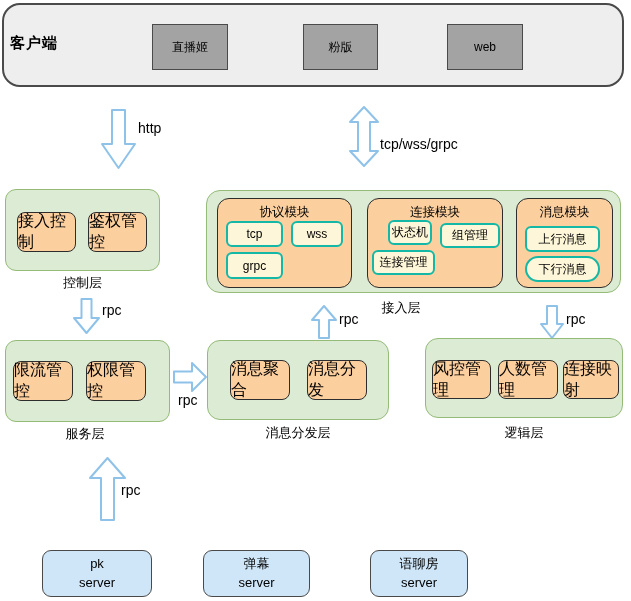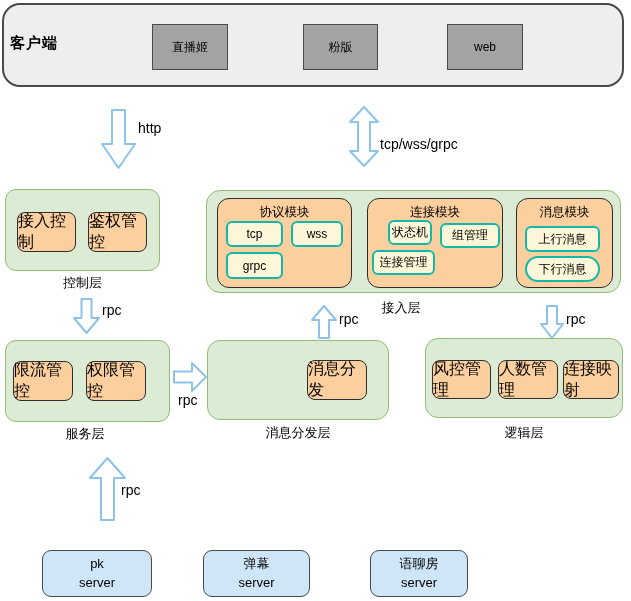--- a/index.html
+++ b/index.html
@@ -93,20 +93,21 @@
   <div class="abs node" style="left:13px;top:361px;width:60px;height:40px;">限流管控</div>
   <div class="abs node" style="left:86px;top:361px;width:60px;height:40px;">权限管控</div>
   <div class="abs layer-label" style="left:5px;top:425px;width:160px;">服务层</div>
 
   <svg class="abs arrow" style="left:174px;top:363px;" width="32" height="28" viewBox="0 0 32 28">
     <polygon points="0,8.5 18,8.5 18,0 32,14 18,28 18,19.5 0,19.5"></polygon>
   </svg>
   <div class="abs edge-label" style="left:178px;top:392px;">rpc</div>
 
   <div class="abs layer" style="left:207px;top:340px;width:182px;height:80px;border-radius:13px;"></div>
+  <div class="abs node" style="left:230px;top:360px;width:60px;height:40px;">消息聚合</div>
   <div class="abs node" style="left:307px;top:360px;width:60px;height:40px;">消息分发</div>
   <div class="abs layer-label" style="left:207px;top:424px;width:182px;">消息分发层</div>
 
   <svg class="abs arrow" style="left:312px;top:306px;" width="24" height="32" viewBox="0 0 24 32">
     <polygon points="12,0 24,14 17,14 17,32 7,32 7,14 0,14"></polygon>
   </svg>
   <div class="abs edge-label" style="left:339px;top:311px;">rpc</div>
 
   <svg class="abs arrow" style="left:541px;top:306px;" width="22" height="32" viewBox="0 0 22 32">
     <polygon points="6,0 16,0 16,18 22,18 11,32 0,18 6,18"></polygon>

